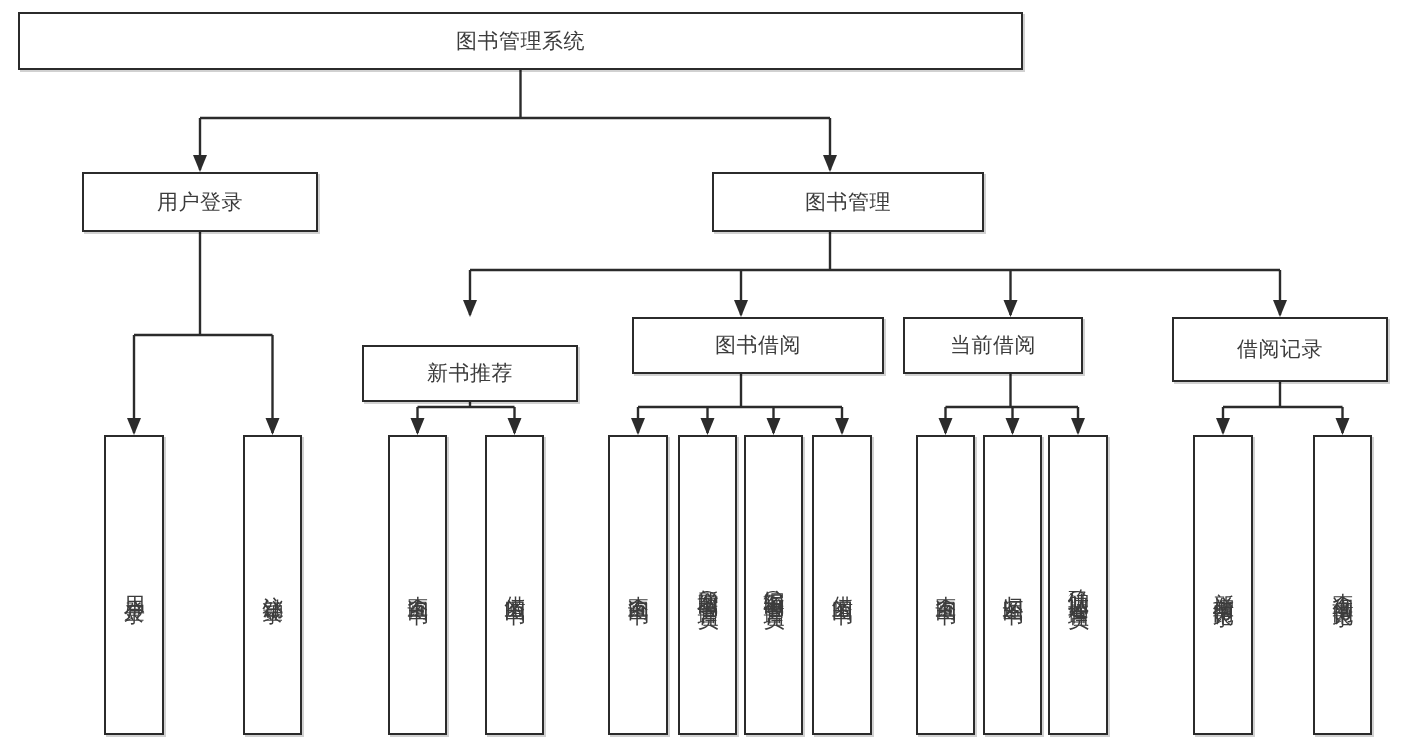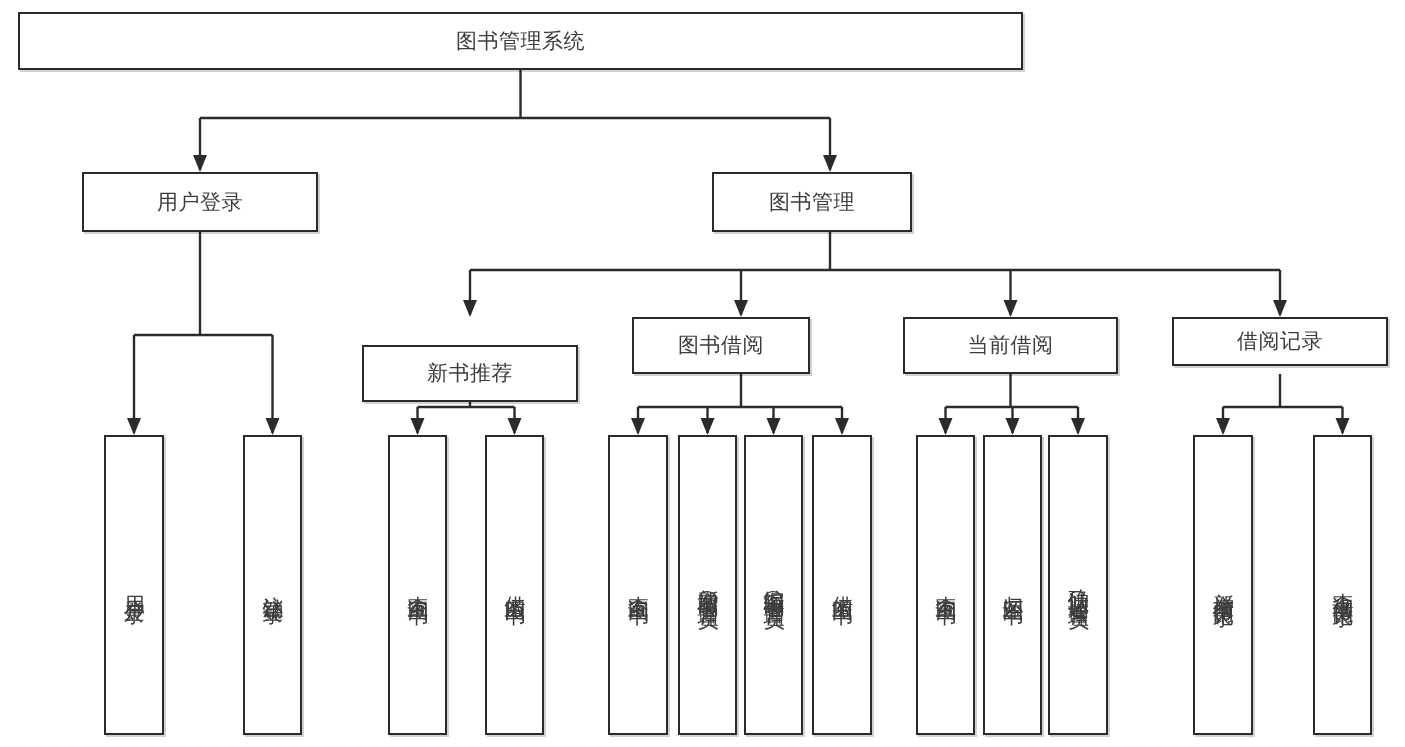--- a/index.html
+++ b/index.html
@@ -132,33 +132,33 @@
       <path d="M 1342.5 407 L 1342.5 433" class="edge-line"></path>
       <polygon points="1335.5,418 1349.5,418 1342.5,435" class="edge-arrow"></polygon>
     </svg>
   <div id="node-layer">
       <div class="node-box" style="left: 18px; top: 12px; width: 1005px; height: 58px;">
         <span class="node-label">图书管理系统</span>
       </div>
       <div class="node-box" style="left: 82px; top: 172px; width: 236px; height: 60px;">
         <span class="node-label">用户登录</span>
       </div>
-      <div class="node-box" style="left: 712px; top: 172px; width: 200px; height: 60px;">
+      <div class="node-box" style="left: 712px; top: 172px; width: 272px; height: 60px;">
         <span class="node-label">图书管理</span>
       </div>
       <div class="node-box" style="left: 362px; top: 317px; width: 216px; height: 57px; margin-top: 28px;">
         <span class="node-label">新书推荐</span>
       </div>
-      <div class="node-box" style="left: 632px; top: 317px; width: 178px; height: 57px;">
+      <div class="node-box" style="left: 632px; top: 317px; width: 252px; height: 57px;">
         <span class="node-label">图书借阅</span>
       </div>
-      <div class="node-box" style="left: 903px; top: 317px; width: 215px; height: 57px;">
+      <div class="node-box" style="left: 903px; top: 317px; width: 180px; height: 57px;">
         <span class="node-label">当前借阅</span>
       </div>
-      <div class="node-box" style="left: 1172px; top: 317px; width: 216px; height: 49px;">
+      <div class="node-box" style="left: 1172px; top: 317px; width: 216px; height: 65px;">
         <span class="node-label">借阅记录</span>
       </div>
       <div class="node-box vertical" style="left: 104px; top: 435px; width: 60px; height: 300px;">
         <span class="node-label">用户登录</span>
       </div>
       <div class="node-box vertical" style="left: 243px; top: 435px; width: 59px; height: 300px;">
         <span class="node-label">注销登录</span>
       </div>
       <div class="node-box vertical" style="left: 388px; top: 435px; width: 59px; height: 300px;">
         <span class="node-label">查询图书</span>

